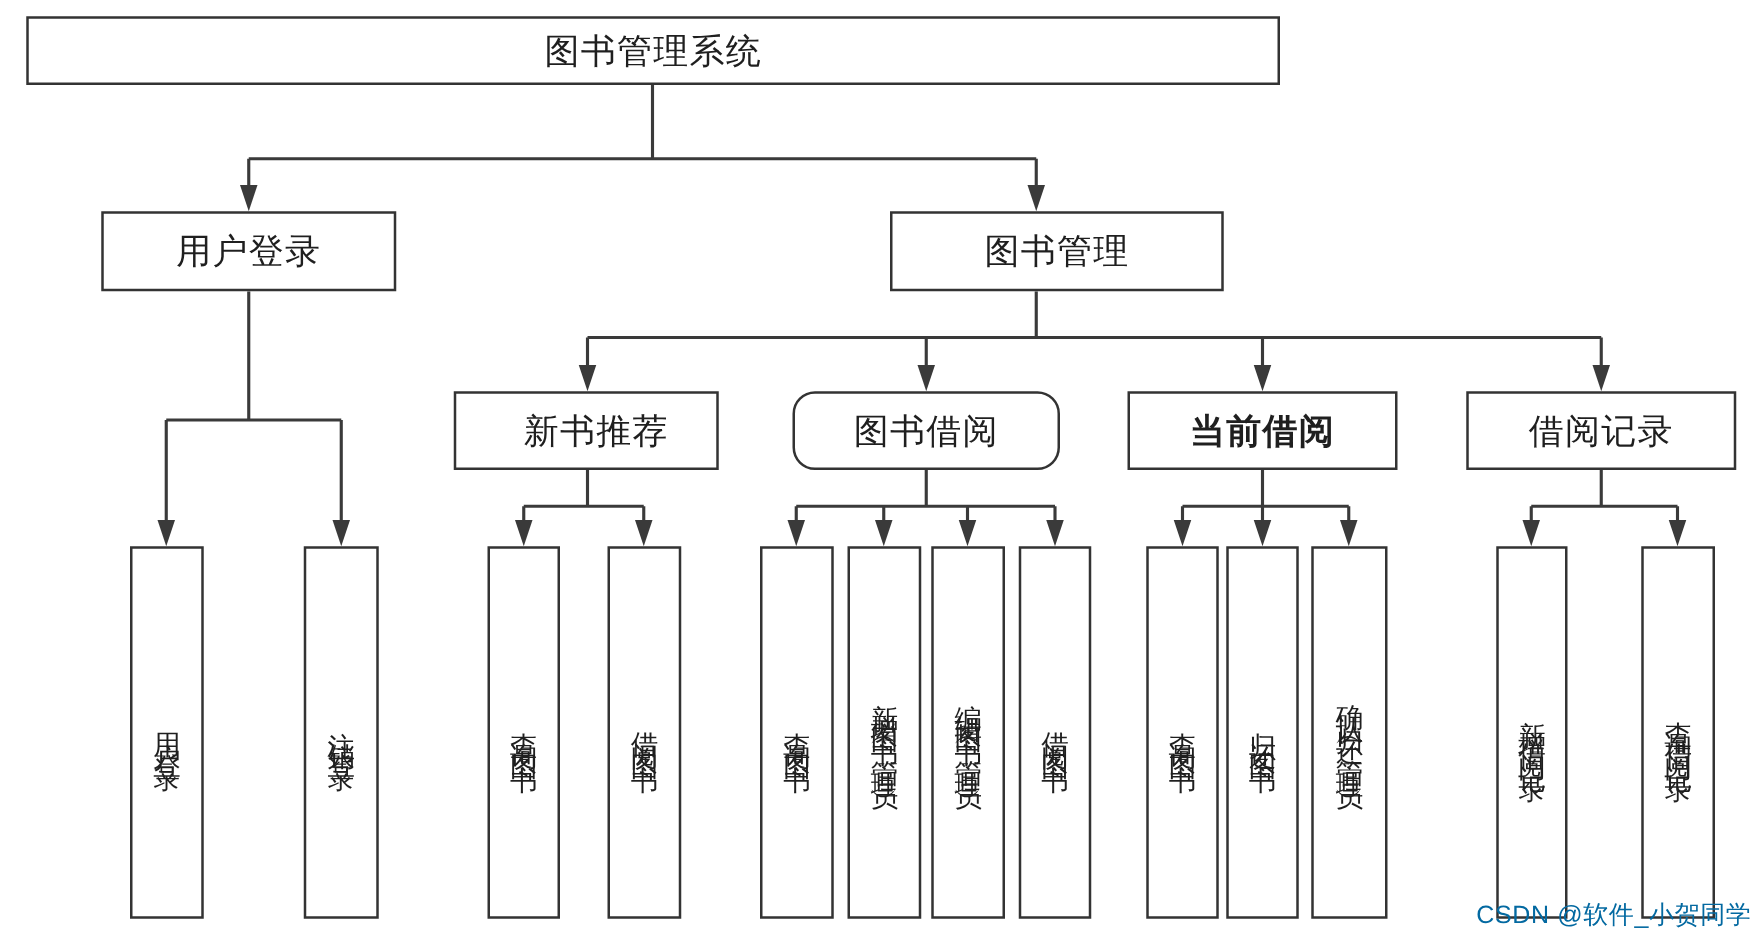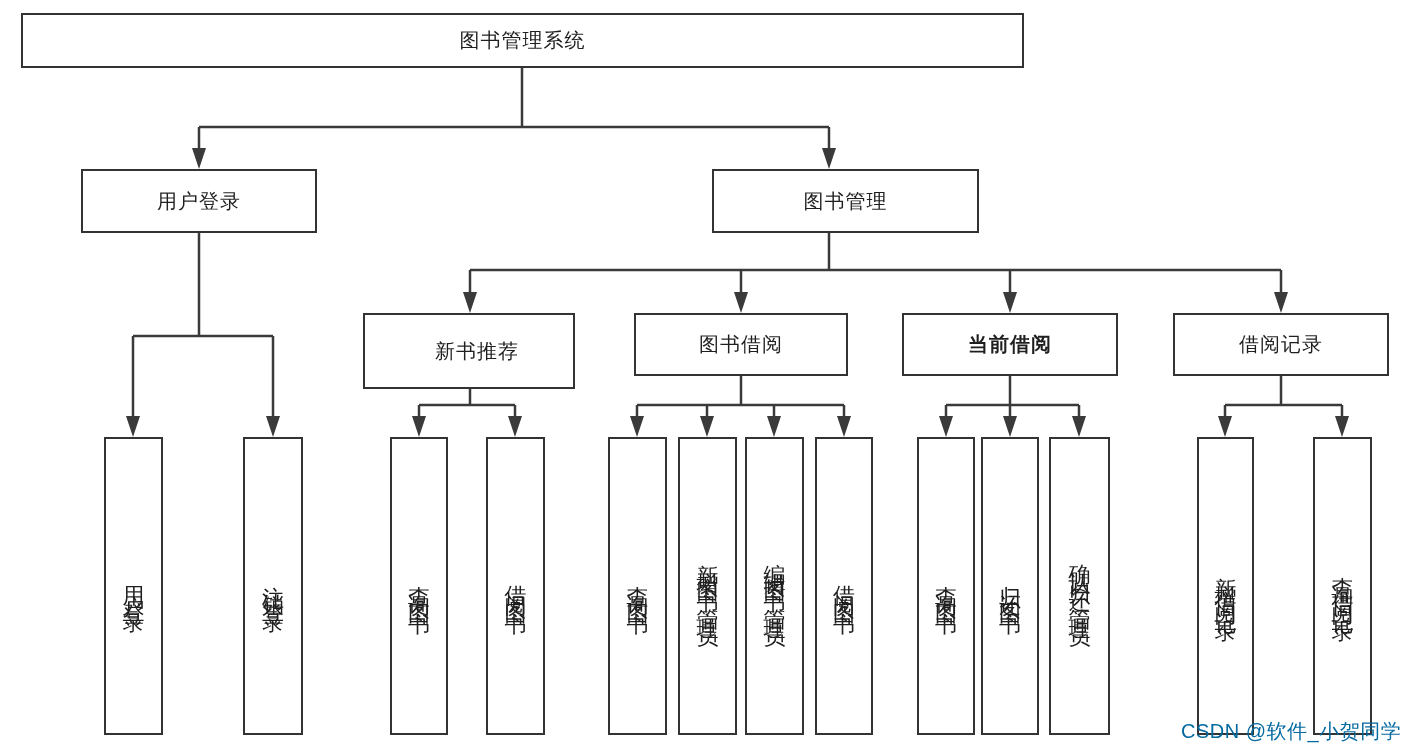--- a/index.html
+++ b/index.html
@@ -21,41 +21,41 @@
   }
   .box {
     position: absolute;
     box-sizing: border-box;
     background: #ffffff;
     border: 2.5px solid #333333;
     display: flex;
     align-items: center;
     justify-content: center;
     color: #1f1f1f;
-    font-size: 20px;
+    font-size: 28px;
     letter-spacing: 1px;
     z-index: 1;
     text-align: center;
   }
   .vbox {
     font-size: 22px;
     letter-spacing: 0;
   }
   .vbox .vtext {
     writing-mode: vertical-rl;
     text-orientation: mixed;
     letter-spacing: 9px;
     line-height: 1;
   }
   
   .n-root            { left: 21px;   top: 13px;  width: 1003px; height: 55px; }
   .n-user-login      { left: 81px;   top: 169px; width: 236px;  height: 64px; }
   .n-book-mgmt       { left: 712px;  top: 169px; width: 267px;  height: 64px; }
-  .n-new-book-rec    { left: 363px;  top: 313px; width: 212px;  height: 76px; padding-left: 16px; }
-  .n-book-borrow     { left: 634px;  top: 313px; width: 214px;  height: 63px; }
+  .n-new-book-rec    { left: 363px;  top: 313px; width: 212px;  height: 63px; padding-left: 16px; }
+  .n-book-borrow     { left: 634px;  top: 313px; width: 214px;  height: 63px; border-radius: 18px; }
   .n-current-borrow  { left: 902px;  top: 313px; width: 216px;  height: 63px; font-weight: bold; }
   .n-borrow-records  { left: 1173px; top: 313px; width: 216px;  height: 63px; }
   .v1  { left: 104px;  top: 437px; width: 59px; height: 298px; }
   .v2  { left: 243px;  top: 437px; width: 60px; height: 298px; }
   .v3  { left: 390px;  top: 437px; width: 58px; height: 298px; }
   .v4  { left: 486px;  top: 437px; width: 59px; height: 298px; }
   .v5  { left: 608px;  top: 437px; width: 59px; height: 298px; }
   .v6  { left: 678px;  top: 437px; width: 59px; height: 298px; }
   .v7  { left: 745px;  top: 437px; width: 59px; height: 298px; }
   .v8  { left: 815px;  top: 437px; width: 58px; height: 298px; }

